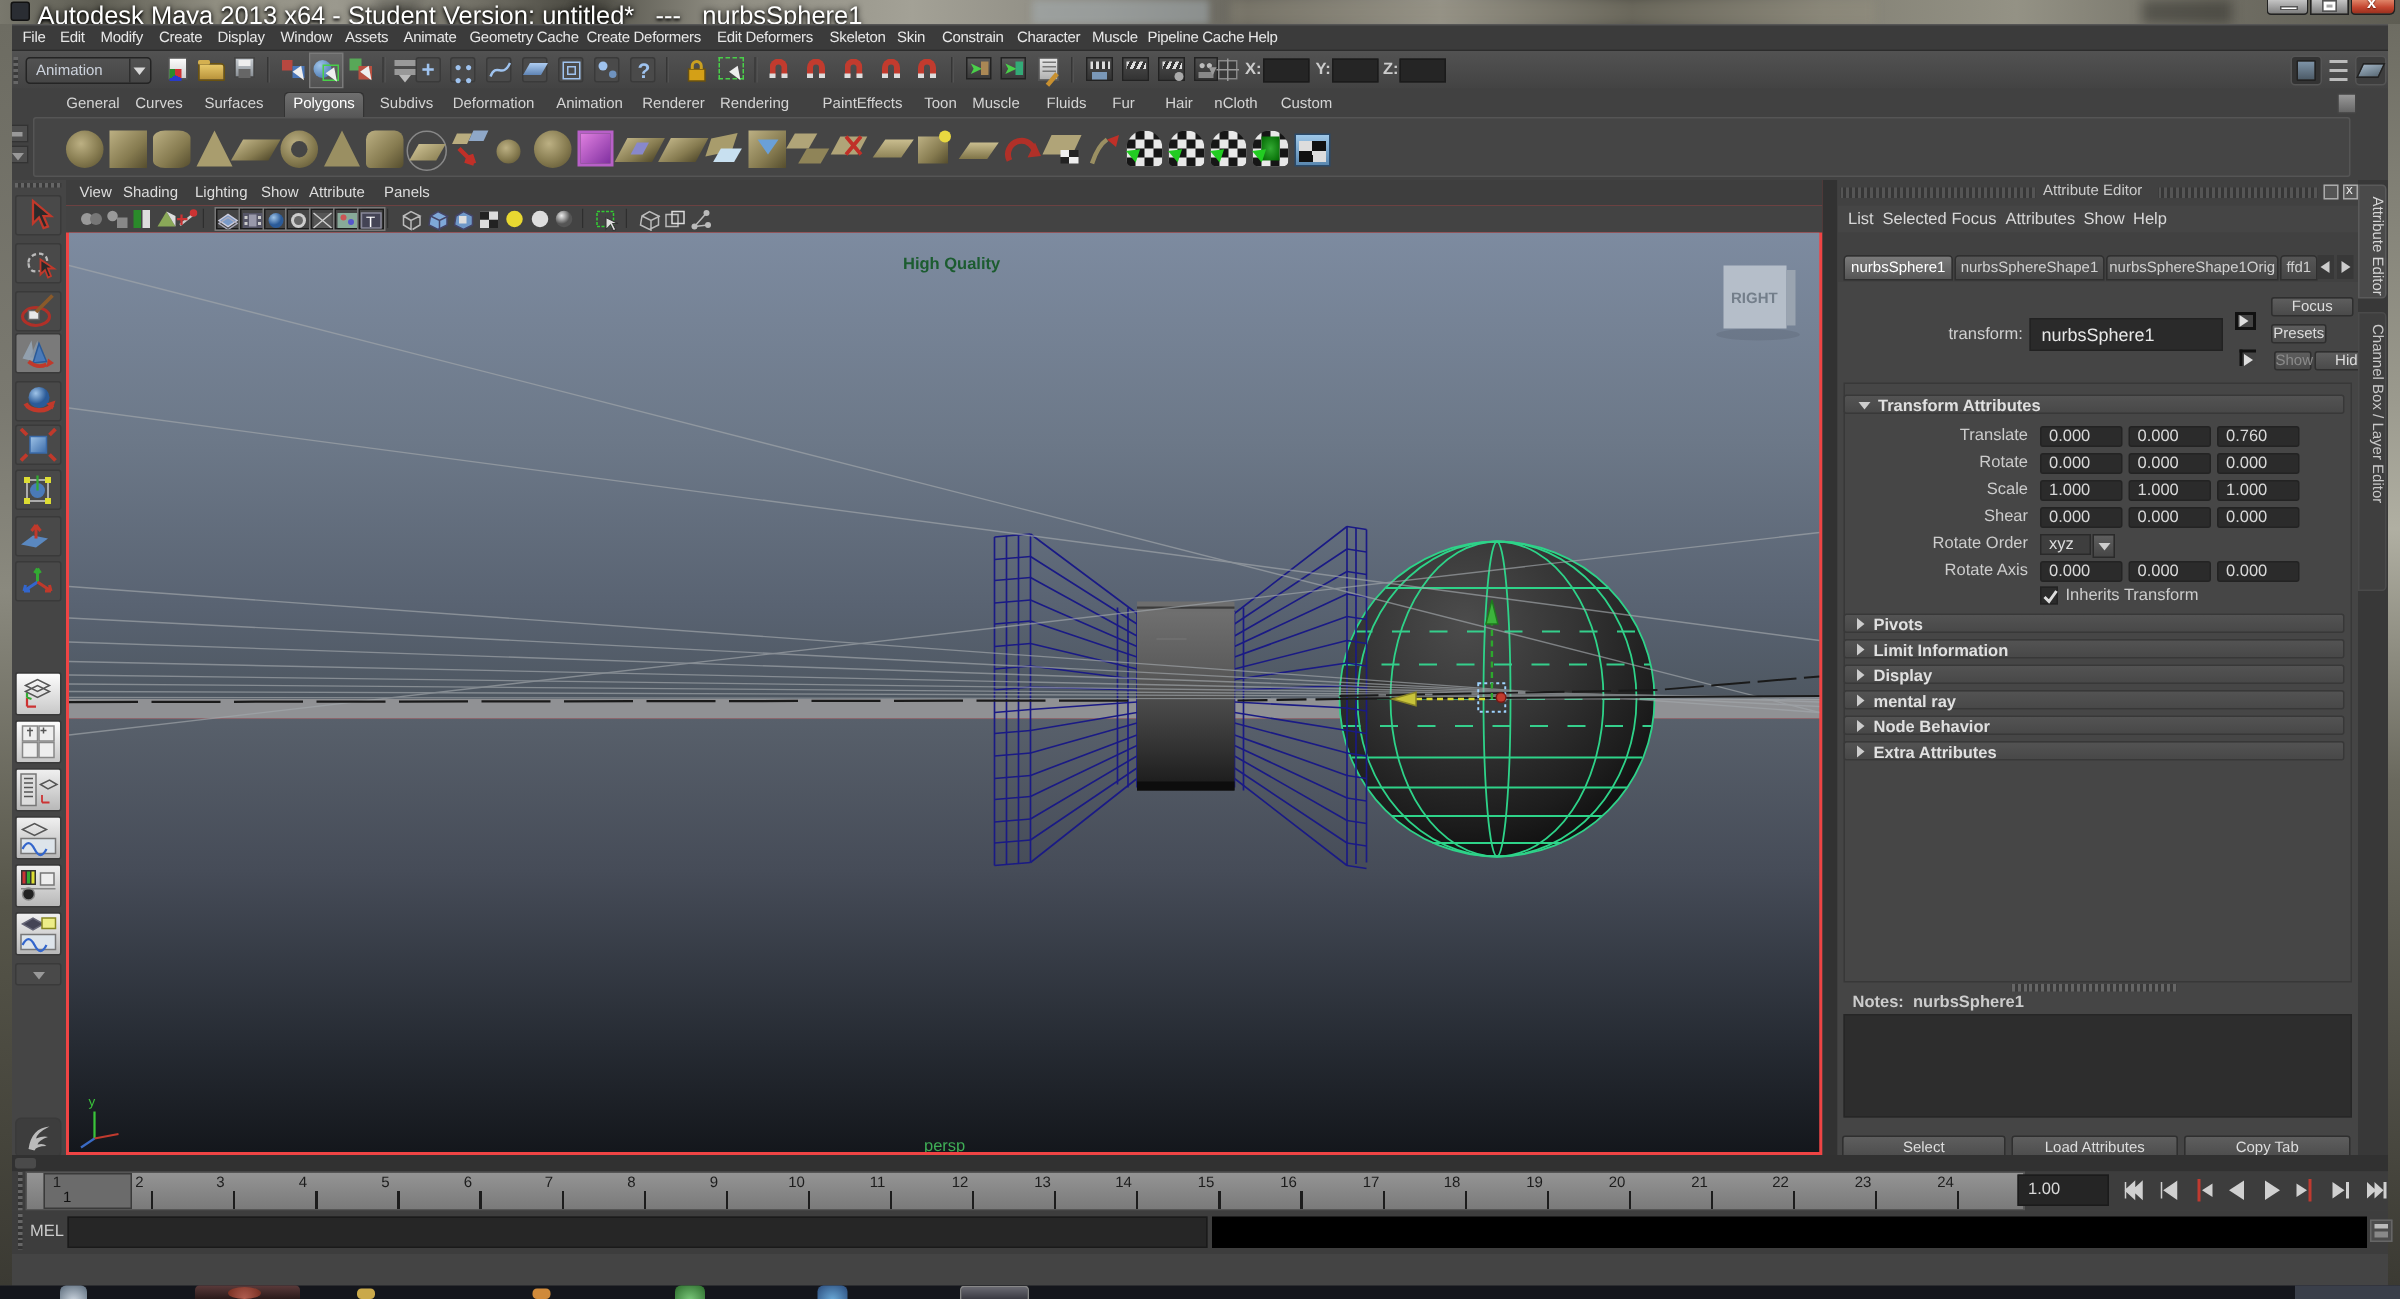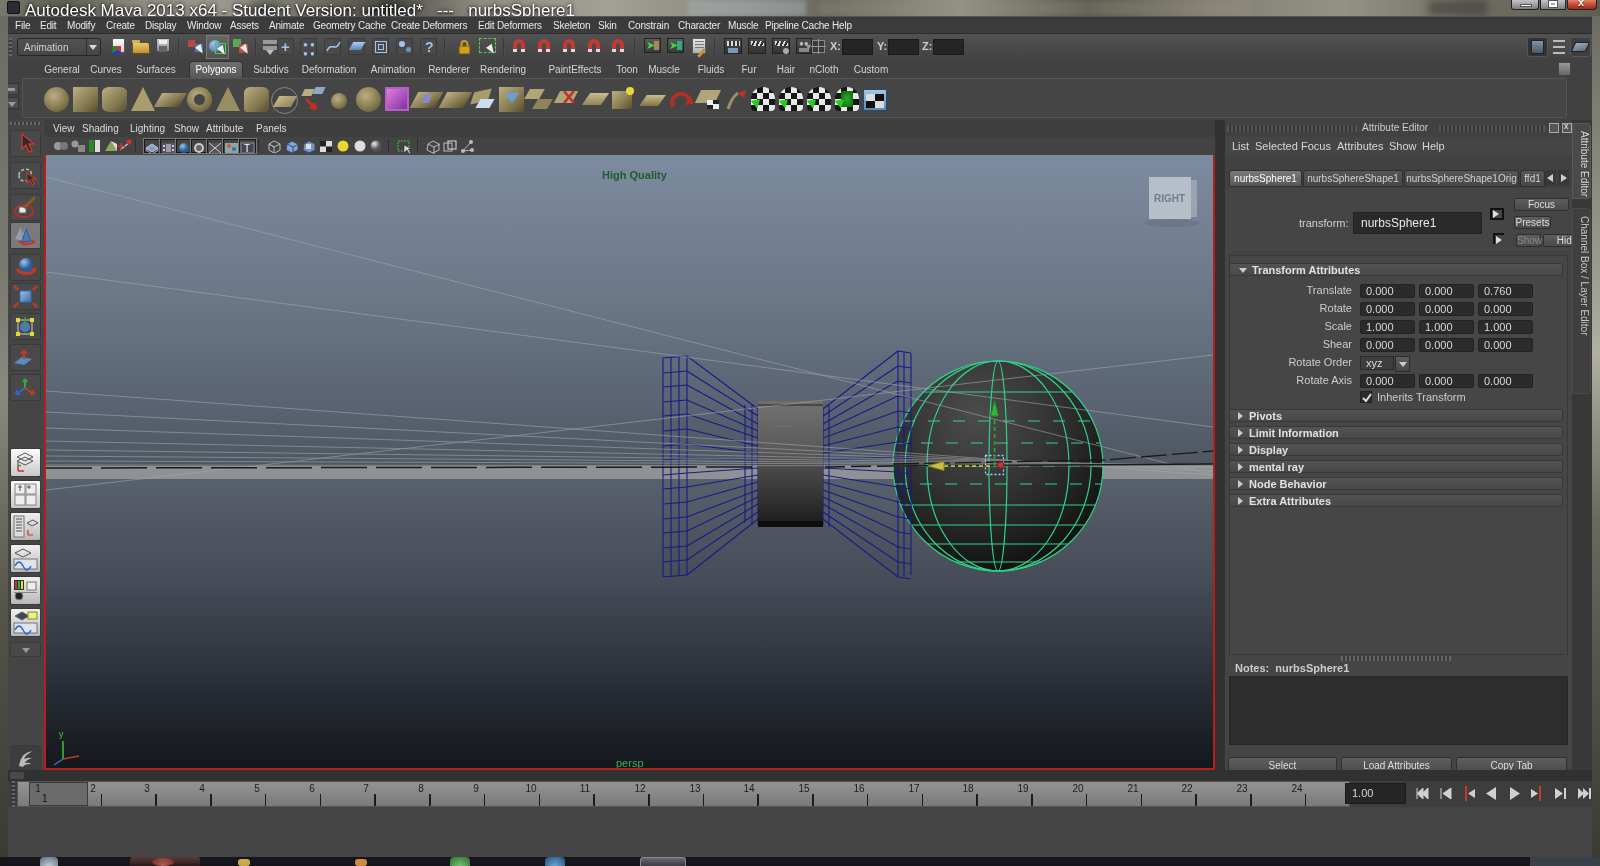--- a/index.html
+++ b/index.html
@@ -20,21 +20,21 @@
 
 
 #statusline { left:0; top:33px; width:1600px; height:26px;
   background:linear-gradient(#525252,#434343); border-top:1px solid #2c2c2c; }
 
 
 #shelf { left:0; top:59px; width:1600px; height:61px; background:#414141; }
 
 
 #toolbox { left:8px; top:120px; width:36px; height:650px; background:#454545; }
-#viewport { left:44px; top:120px; width:1171px; height:650px; background:#b91c1c; }
+#viewport { left:44px; top:120px; width:1171px; height:650px; background:#ef4444; }
 #vpmenu { left:0; top:0; width:1171px; height:17px; background:#3e3e3e; }
 #vpmenu span { position:absolute; top:3px; font-size:10px; color:#dcdcdc; }
 #vpicons { left:0; top:17px; width:1171px; height:18px; background:#434343; }
 #vpcanvas { left:2px; top:35px; }
 #gapstrip { left:1215px; top:120px; width:10px; height:650px; background:#323232; }
 #ae { left:1225px; top:120px; width:347px; height:650px; background:#454545; font-size:12px; color:#d6d6d6; }
 #vtabs { left:1572px; top:120px; width:20px; height:650px; background:#383838; }
 
 
 #rangegap { left:8px; top:770px; width:1584px; height:11px; background:#313131; }
@@ -851,20 +851,30 @@
         </svg></div>
   <div class="pbtn" style="left:1542px"><svg width="21" height="21">
           <path d="M5 5 l8 5.5 -8 5.5 z" fill="#d0d0d0"></path>
           <path d="M15 5 v11" stroke="#d0d0d0" stroke-width="2"></path>
         </svg></div>
   <div class="pbtn" style="left:1565px"><svg width="21" height="21">
           <path d="M5 5 l6 5.5 -6 5.5 z M10 5 l6 5.5 -6 5.5 z" fill="#d0d0d0"></path>
           <path d="M17 5 v11" stroke="#d0d0d0" stroke-width="2"></path>
         </svg></div>
 </div>
+<div class="abs" id="melrow">
+  <div class="abs" style="left:4px;top:2px;width:3px;height:24px;background:repeating-linear-gradient(#666 0 2px,#333 2px 4px)"></div>
+  <span class="abs" style="left:12px;top:8px;font-size:11px;color:#ccc">MEL</span>
+  <div class="abs" style="left:37px;top:4px;width:760px;height:21px;background:#262626;border:1px solid #1a1a1a"></div>
+  <div class="abs" style="left:800px;top:4px;width:770px;height:21px;background:#000"></div>
+  <div class="abs" style="left:1572px;top:6px;width:15px;height:15px;background:#4c4c4c;border:1px solid #666">
+        <div class="abs" style="left:2px;top:2px;width:9px;height:3px;background:#bbb"></div>
+        <div class="abs" style="left:2px;top:7px;width:9px;height:4px;background:#888"></div>
+      </div>
+</div>
 <div class="abs" id="taskbar" style="opacity:1">
   <div class="abs" style="left:40px;top:0;width:18px;height:9px;background:radial-gradient(circle at 50% 120%,#cfd8e2,#5a6a7a);border-radius:4px 4px 0 0"></div>
   <div class="abs" style="left:130px;top:0;width:70px;height:9px;background:linear-gradient(#5a3a3a,#2a1a1a);border-radius:3px 3px 0 0"></div>
   <div class="abs" style="left:152px;top:1px;width:22px;height:8px;background:radial-gradient(circle at 50% 100%,#c86a5a,#7a2a1a);border-radius:50%;opacity:.85"></div>
   <div class="abs" style="left:238px;top:2px;width:12px;height:7px;background:#caa94a;border-radius:3px"></div>
   <div class="abs" style="left:355px;top:2px;width:12px;height:7px;background:#d08a3a;border-radius:3px"></div>
   <div class="abs" style="left:450px;top:0px;width:20px;height:9px;background:radial-gradient(circle at 50% 110%,#7ac87a,#2a6a2a);border-radius:4px 4px 0 0"></div>
   <div class="abs" style="left:545px;top:0px;width:20px;height:9px;background:radial-gradient(circle at 50% 110%,#6aaad8,#2a4a7a);border-radius:4px 4px 0 0"></div>
   <div class="abs" style="left:640px;top:0px;width:46px;height:9px;background:linear-gradient(#6a6a72,#3a3a42);border:1px solid #888;border-bottom:none;border-radius:3px 3px 0 0"></div>
   <div class="abs" style="left:1530px;top:0px;width:70px;height:9px;background:#3a3f4a"></div>

